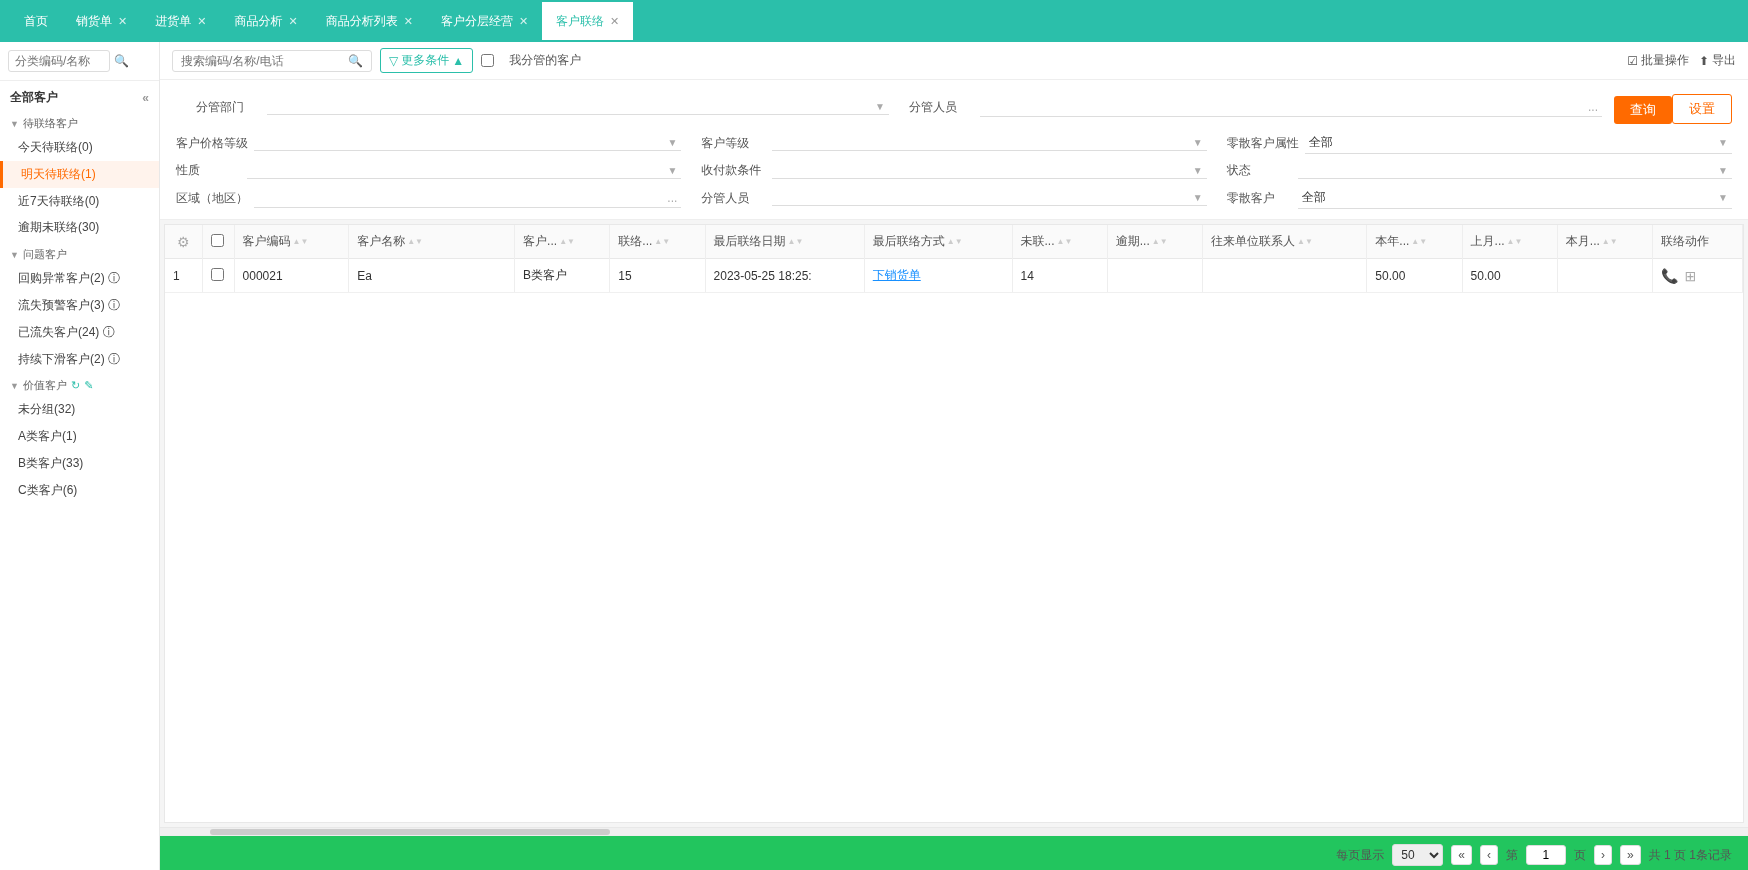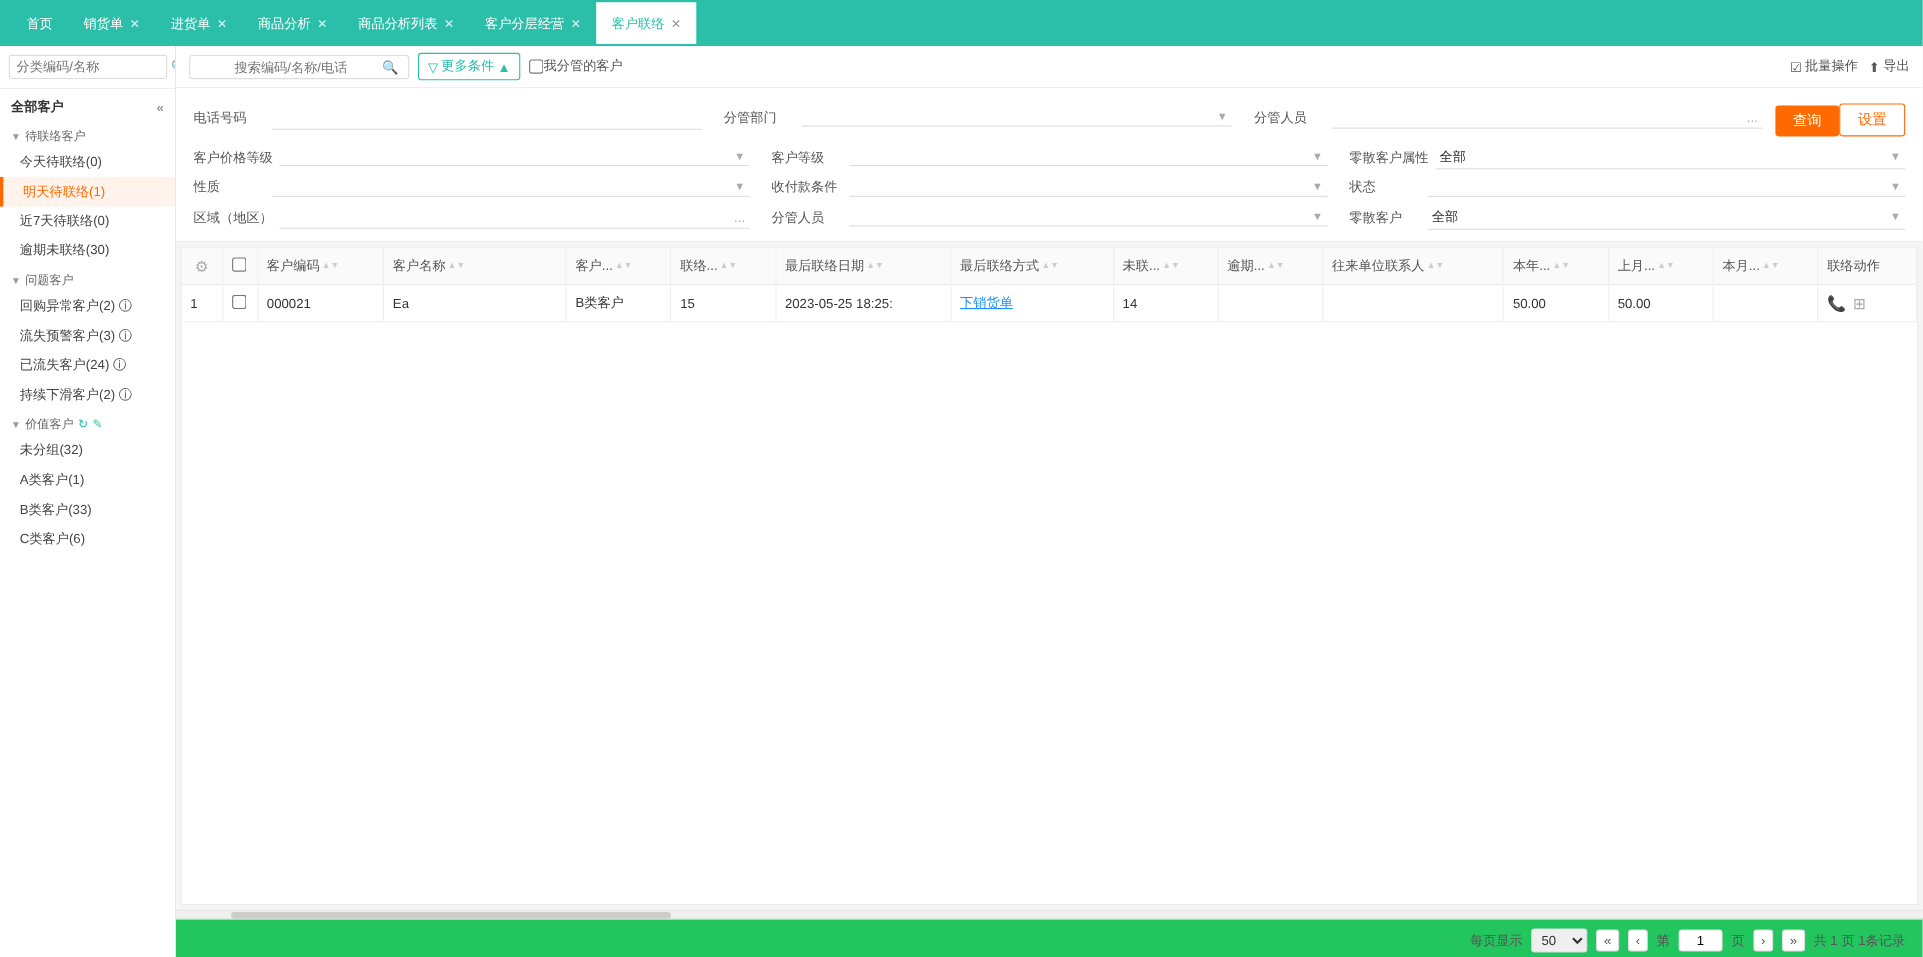--- a/index.html
+++ b/index.html
@@ -48,21 +48,21 @@
     .sidebar-search {
       display: flex;
       align-items: center;
       padding: 8px 8px;
       border-bottom: 1px solid #eee;
     }
     .sidebar-search input {
       border: 1px solid #ddd;
       border-radius: 3px;
       padding: 3px 6px;
-      width: 144px;
+      width: 102px;
       font-size: 12px;
     }
     .sidebar-search .search-icon { margin-left: 4px; color: #aaa; cursor: pointer; }
 
     .sidebar-section-title {
       display: flex;
       align-items: center;
       justify-content: space-between;
       padding: 8px 10px 4px;
       font-weight: bold;
@@ -135,21 +135,21 @@
       color: #2bbfaa;
       cursor: pointer;
       padding: 3px 8px;
       border: 1px solid #2bbfaa;
       border-radius: 3px;
       font-size: 12px;
     }
     .checkbox-label {
       display: flex;
       align-items: center;
-      gap: 0;
+      gap: 15px;
       cursor: pointer;
       color: #555;
     }
     .toolbar-right {
       margin-left: auto;
       display: flex;
       gap: 10px;
     }
     .btn-batch {
       display: flex;
@@ -416,21 +416,21 @@
     <div class="sidebar-item">未分组(32)</div>
     <div class="sidebar-item">A类客户(1)</div>
     <div class="sidebar-item">B类客户(33)</div>
     <div class="sidebar-item">C类客户(6)</div>
   </div>
 
   <div class="content">
 
     <div class="toolbar">
       <div class="search-box">
-        <input type="text" style="width: 170px; text-align: center;" placeholder="搜索编码/名称/电话">
+        <input type="text" style="width: 170px;" placeholder="搜索编码/名称/电话">
         <span style="color:#aaa;">🔍</span>
       </div>
       <div class="btn-more-filter">
         <span>▽</span>
         <span>更多条件</span>
         <span>▲</span>
       </div>
       <label class="checkbox-label">
         <input type="checkbox" style="">
         <span>我分管的客户</span>
@@ -443,24 +443,20 @@
         <div class="btn-export">
           <span>⬆</span>
           <span>导出</span>
         </div>
       </div>
     </div>
 
     <div class="filter-panel">
 
       <div class="filter-row">
-        <div class="filter-item">
-          <span class="filter-label">电话号码</span>
-          <input class="filter-input" type="text" style="width: 300px;">
-        </div>
         <div class="filter-item" style="margin-left:20px;">
           <span class="filter-label">分管部门</span>
           <div class="filter-select-wrapper" style="width:250px;">
             <span class="filter-select-text"></span>
             <span class="filter-chevron">▼</span>
           </div>
         </div>
         <div class="filter-item" style="margin-left:20px;">
           <span class="filter-label">分管人员</span>
           <div class="filter-select-wrapper" style="width:200px;">

